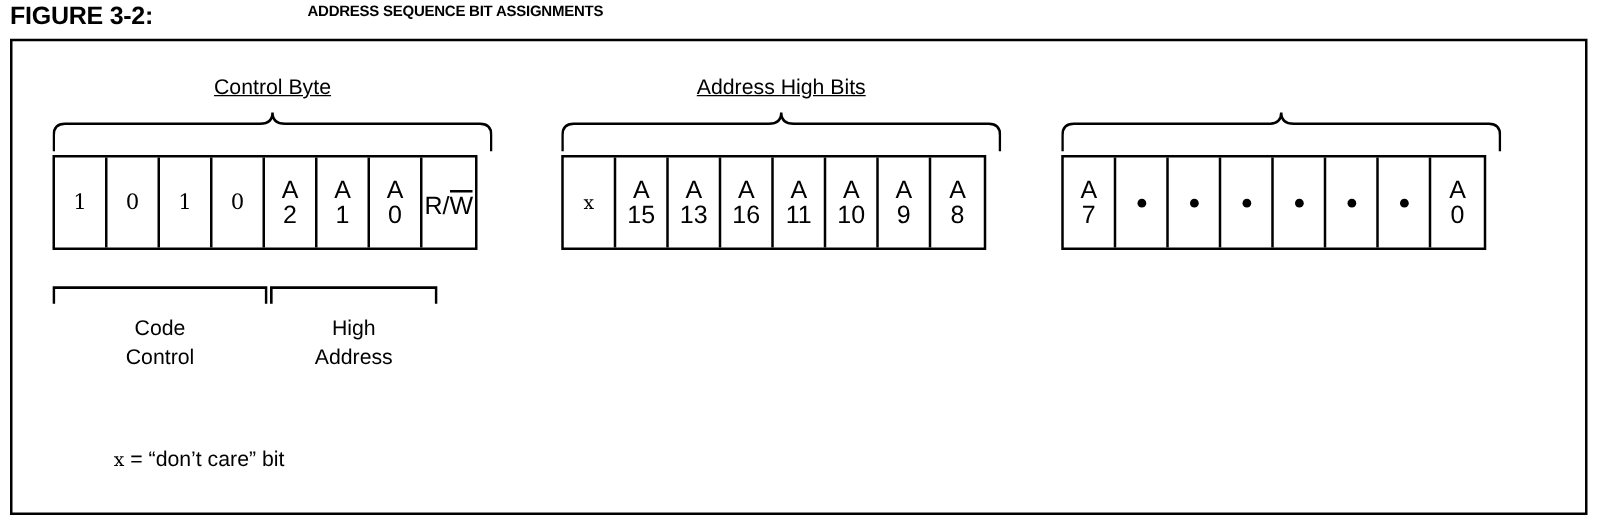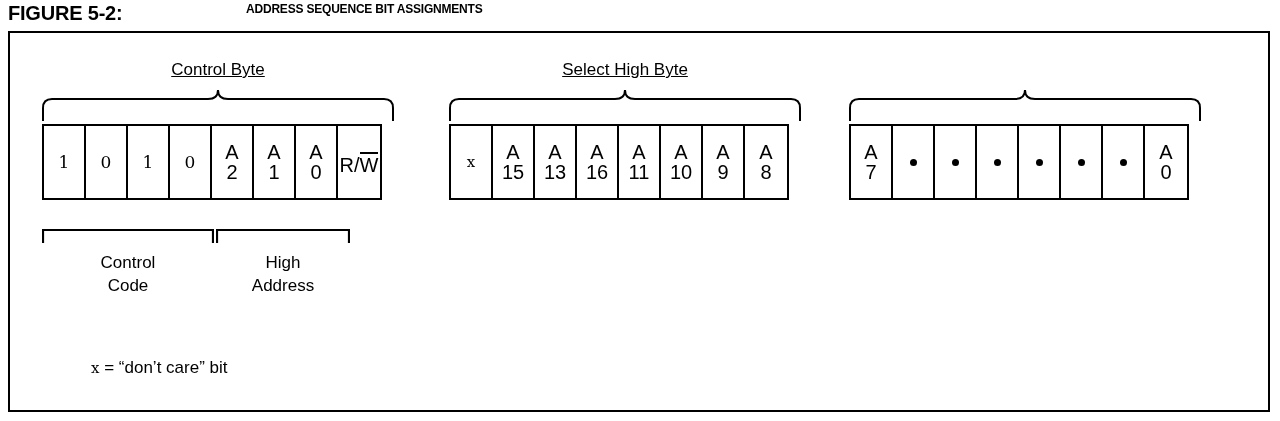--- a/index.html
+++ b/index.html
@@ -158,21 +158,21 @@
   }
   .footnote .var {
     font-family: "DejaVu Serif", serif;
     font-size: 15px;
   }
 </style>
 </head>
 <body>
 
 <div class="title-row">
-  <div class="fig-label">FIGURE 5-2:</div>
+  <div class="fig-label">FIGURE 3-2:</div>
   <div class="fig-title">ADDRESS SEQUENCE BIT ASSIGNMENTS</div>
 </div>
 
 <div class="frame"></div>
 
 <div class="group" style="left:42px; top:60px; width:352px; height:140px;">
 
   <div class="group-title">Control Byte</div>
 
   <svg class="brace-top" width="352" height="36" viewBox="0 0 352 36">
@@ -217,38 +217,38 @@
         </span>
       </div>
     </div>
 </div>
 
 <div>
   <svg class="sub-bracket" width="172" height="16" viewBox="0 0 172 16" style="left:42px; top:228px;">
     <path d="M1,15 L1,2 L171,2 L171,15" fill="none" stroke="#000" stroke-width="2.2"></path>
   </svg>
   <div class="sub-label" style="left:42px; top:252px; width:172px;">
+    <div>Code</div>
     <div>Control</div>
-    <div>Code</div>
   </div>
 </div>
 
 <div>
   <svg class="sub-bracket" width="134" height="16" viewBox="0 0 134 16" style="left:216px; top:228px;">
     <path d="M1,15 L1,2 L133,2 L133,15" fill="none" stroke="#000" stroke-width="2.2"></path>
   </svg>
   <div class="sub-label" style="left:216px; top:252px; width:134px;">
     <div>High</div>
     <div>Address</div>
   </div>
 </div>
 
 <div class="group" style="left:449px; top:60px; width:352px; height:140px;">
 
-  <div class="group-title">Select High Byte</div>
+  <div class="group-title">Address High Bits</div>
 
   <svg class="brace-top" width="352" height="36" viewBox="0 0 352 36">
     <path d="M1,35 L1,22 Q1,13 10,13 L166,13 Q176,13 176,4 Q176,13 186,13 L342,13 Q351,13 351,22 L351,35" fill="none" stroke="#000" stroke-width="2"></path>
   </svg>
 
   <div class="cells">
       <div class="cell">
         <span class="cell-x">x</span>
       </div>
       <div class="cell">

